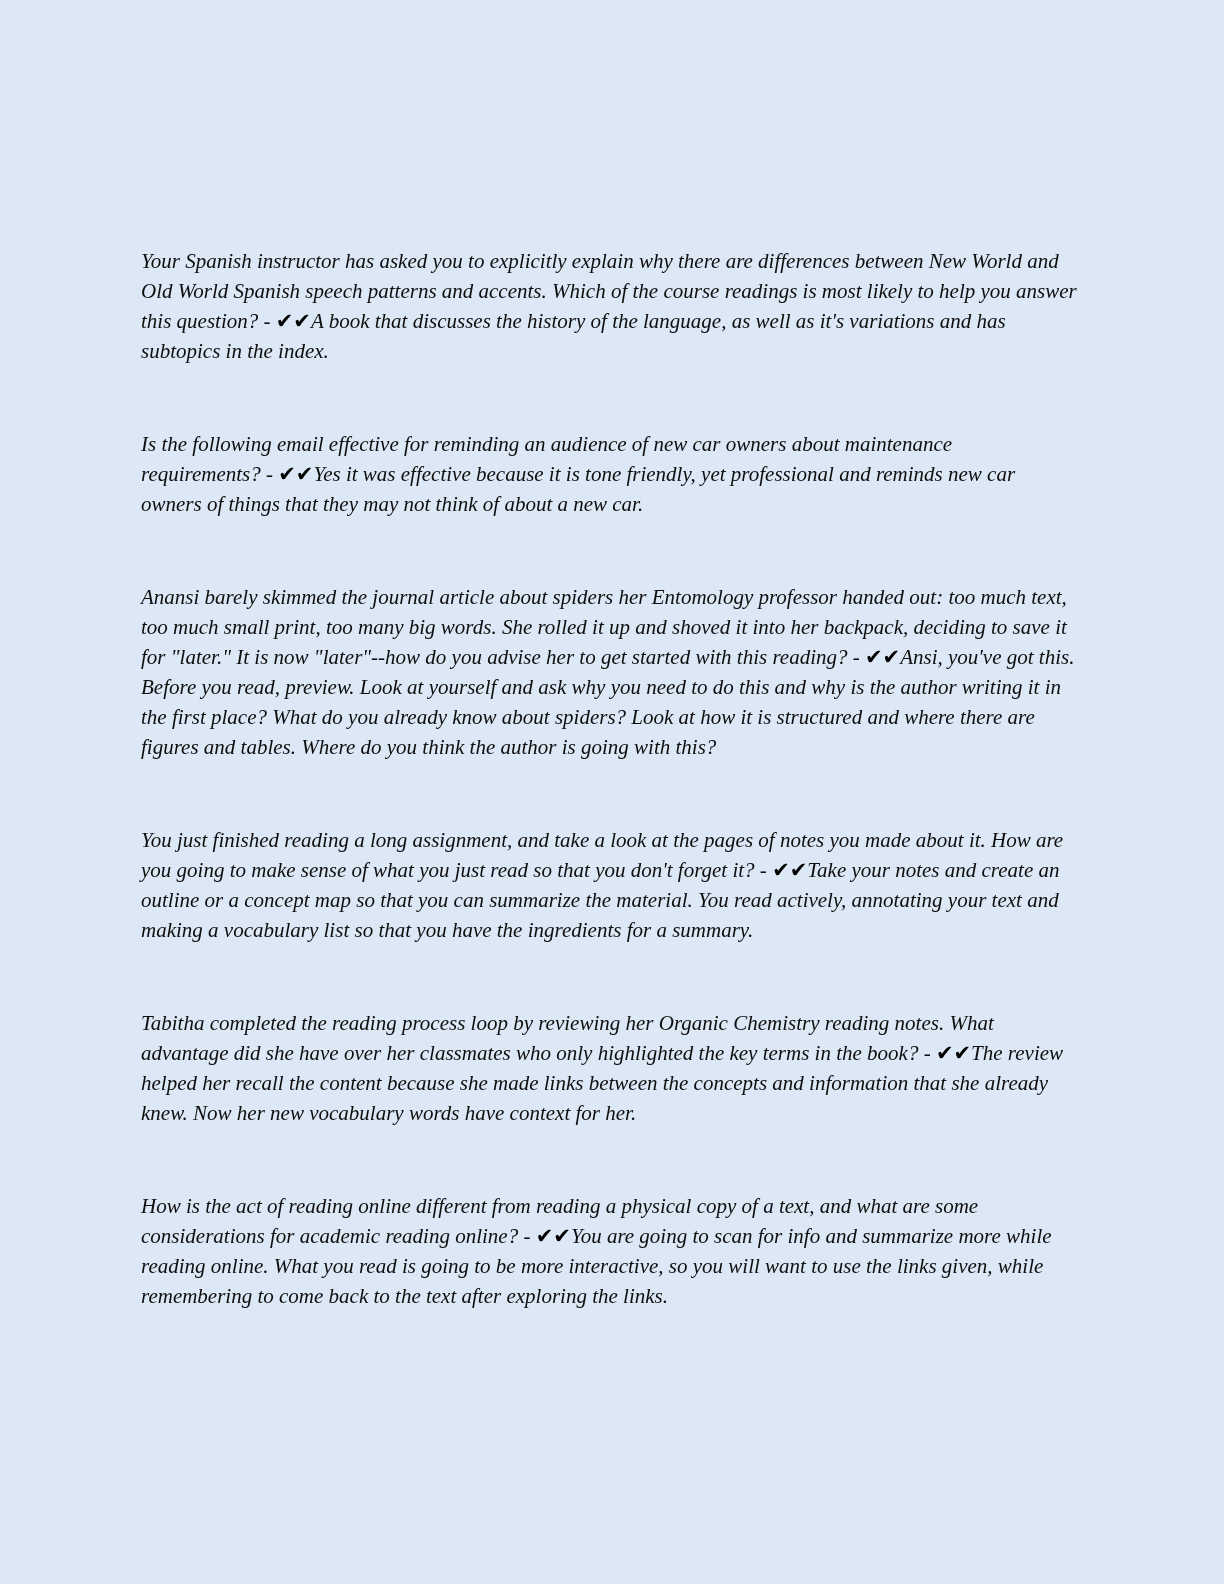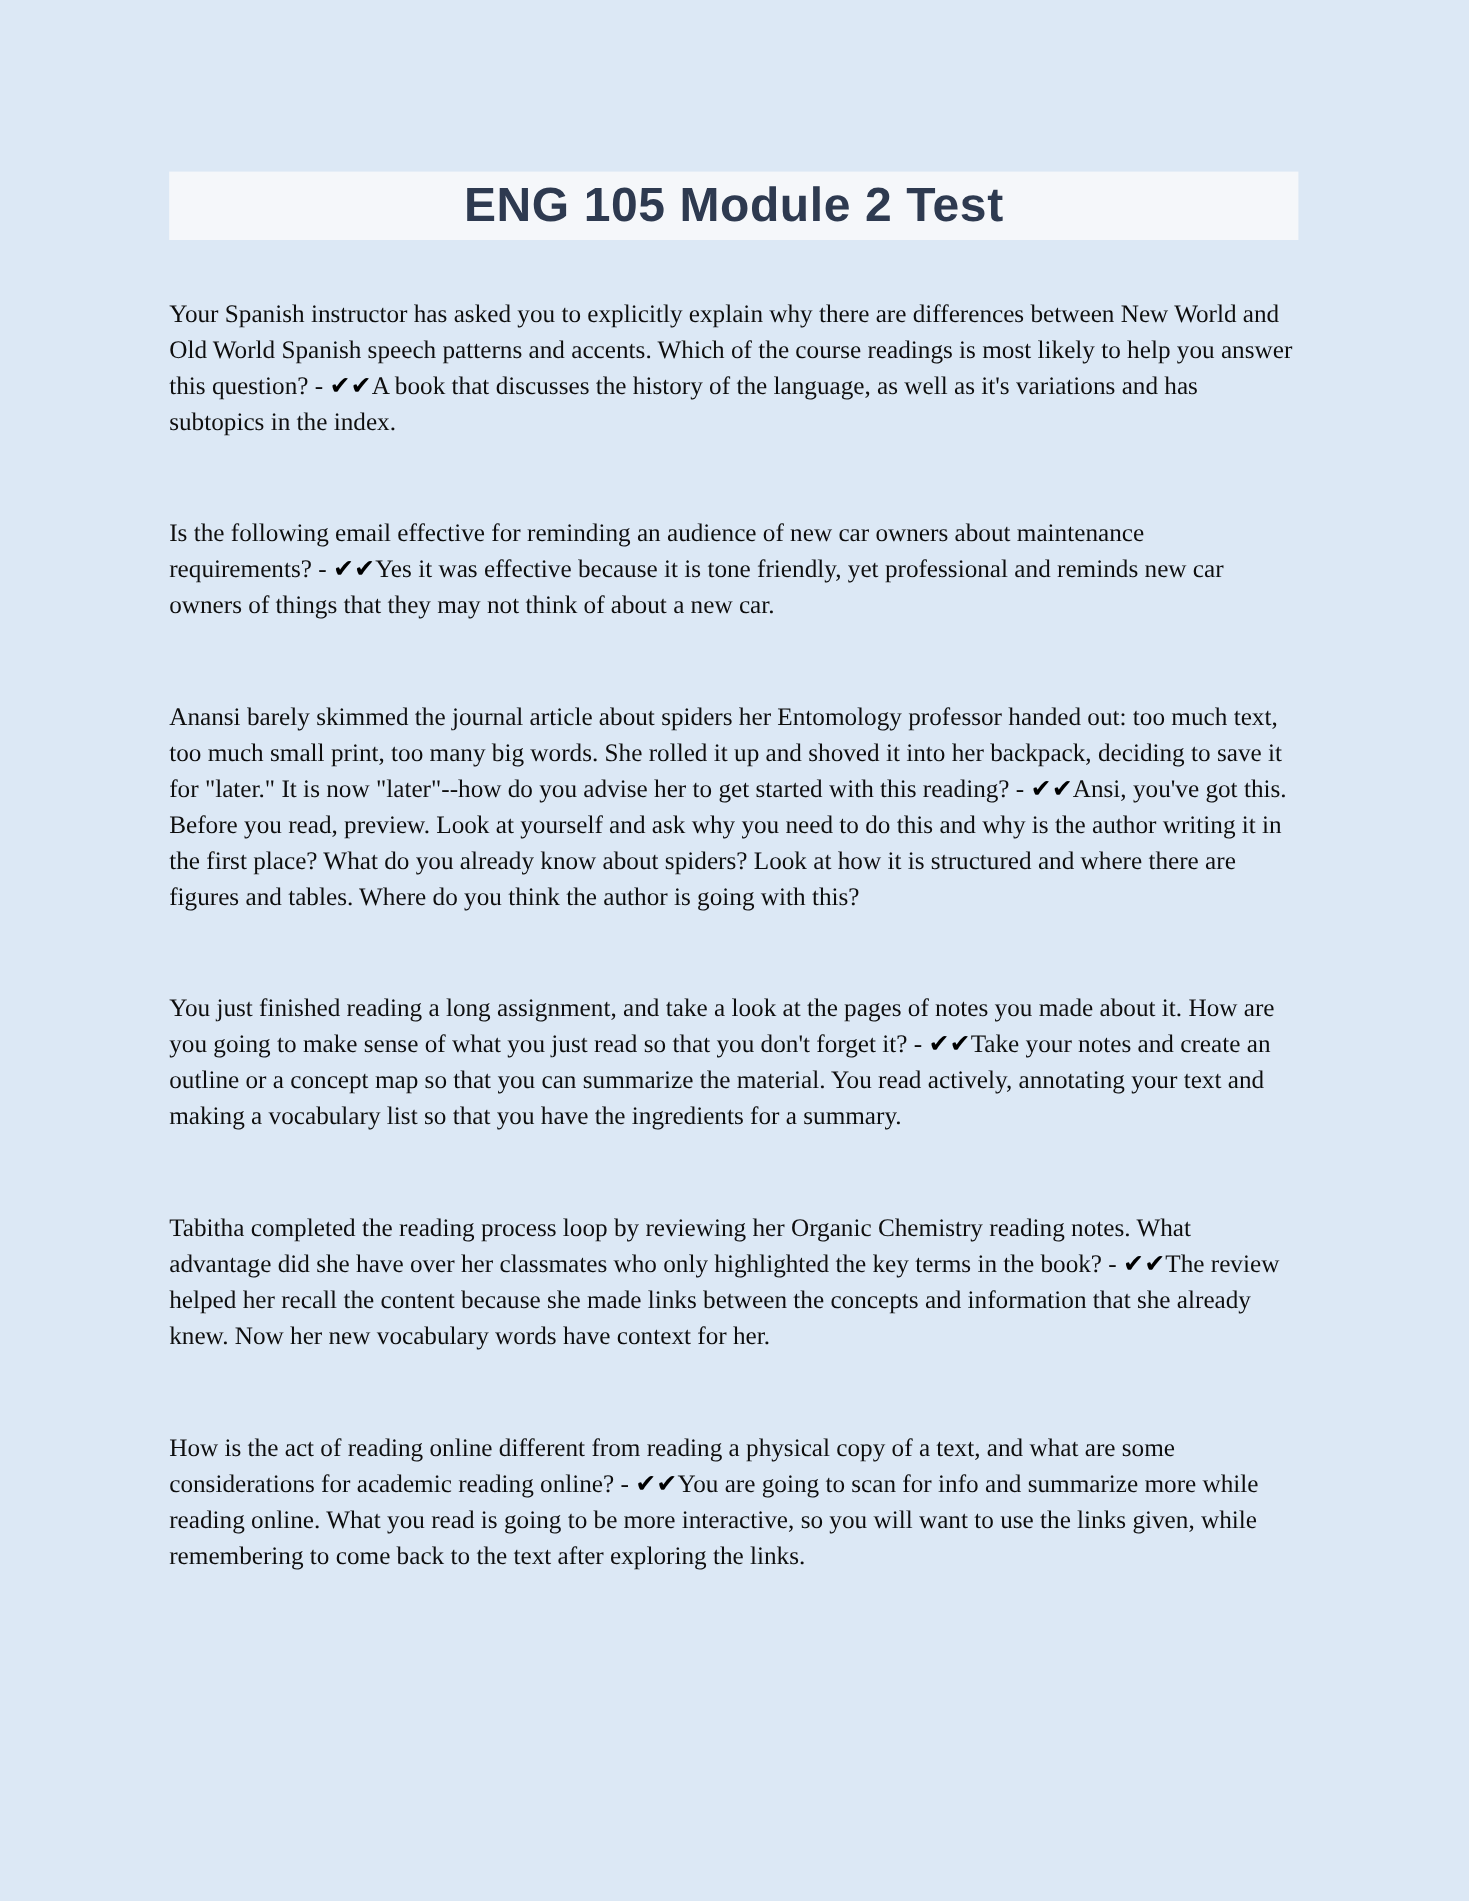--- a/index.html
+++ b/index.html
@@ -39,39 +39,37 @@
   }
   .content {
     position: absolute;
     left: 141px;
     top: 246px;
     width: 936px;
     font-family: "Liberation Serif", serif;
     font-size: 21px;
     line-height: 30px;
     color: #0e0e0e;
+    font-style: italic;
   }
   .qa {
     margin: 0 0 63px 0;
   }
   .checks {
     font-family: "DejaVu Sans", sans-serif;
     font-weight: bold;
     font-size: 21px;
     color: #000000;
   }
 </style>
 </head>
 <body>
 
 <div class="page">
 
-  <header class="title-banner">
-    <h1 class="page-title">ENG 105 Module 2 Test</h1>
-  </header>
 
   <main class="content">
 
     <p class="qa"><span>Your Spanish instructor has asked you to explicitly explain why there are differences between New World and Old World Spanish speech patterns and accents. Which of the course readings is most likely to help you answer this question? - </span><span class="checks">✔✔</span><span>A book that discusses the history of the language, as well as it's variations and has subtopics in the index.</span></p>
 
     <p class="qa"><span>Is the following email effective for reminding an audience of new car owners about maintenance requirements? - </span><span class="checks">✔✔</span><span>Yes it was effective because it is tone friendly, yet professional and reminds new car owners of things that they may not think of about a new car.</span></p>
 
     <p class="qa"><span>Anansi barely skimmed the journal article about spiders her Entomology professor handed out: too much text, too much small print, too many big words. She rolled it up and shoved it into her backpack, deciding to save it for "later." It is now "later"--how do you advise her to get started with this reading? - </span><span class="checks">✔✔</span><span>Ansi, you've got this. Before you read, preview. Look at yourself and ask why you need to do this and why is the author writing it in the first place? What do you already know about spiders? Look at how it is structured and where there are figures and tables. Where do you think the author is going with this?</span></p>
 
     <p class="qa"><span>You just finished reading a long assignment, and take a look at the pages of notes you made about it. How are you going to make sense of what you just read so that you don't forget it? - </span><span class="checks">✔✔</span><span>Take your notes and create an outline or a concept map so that you can summarize the material. You read actively, annotating your text and making a vocabulary list so that you have the ingredients for a summary.</span></p>

